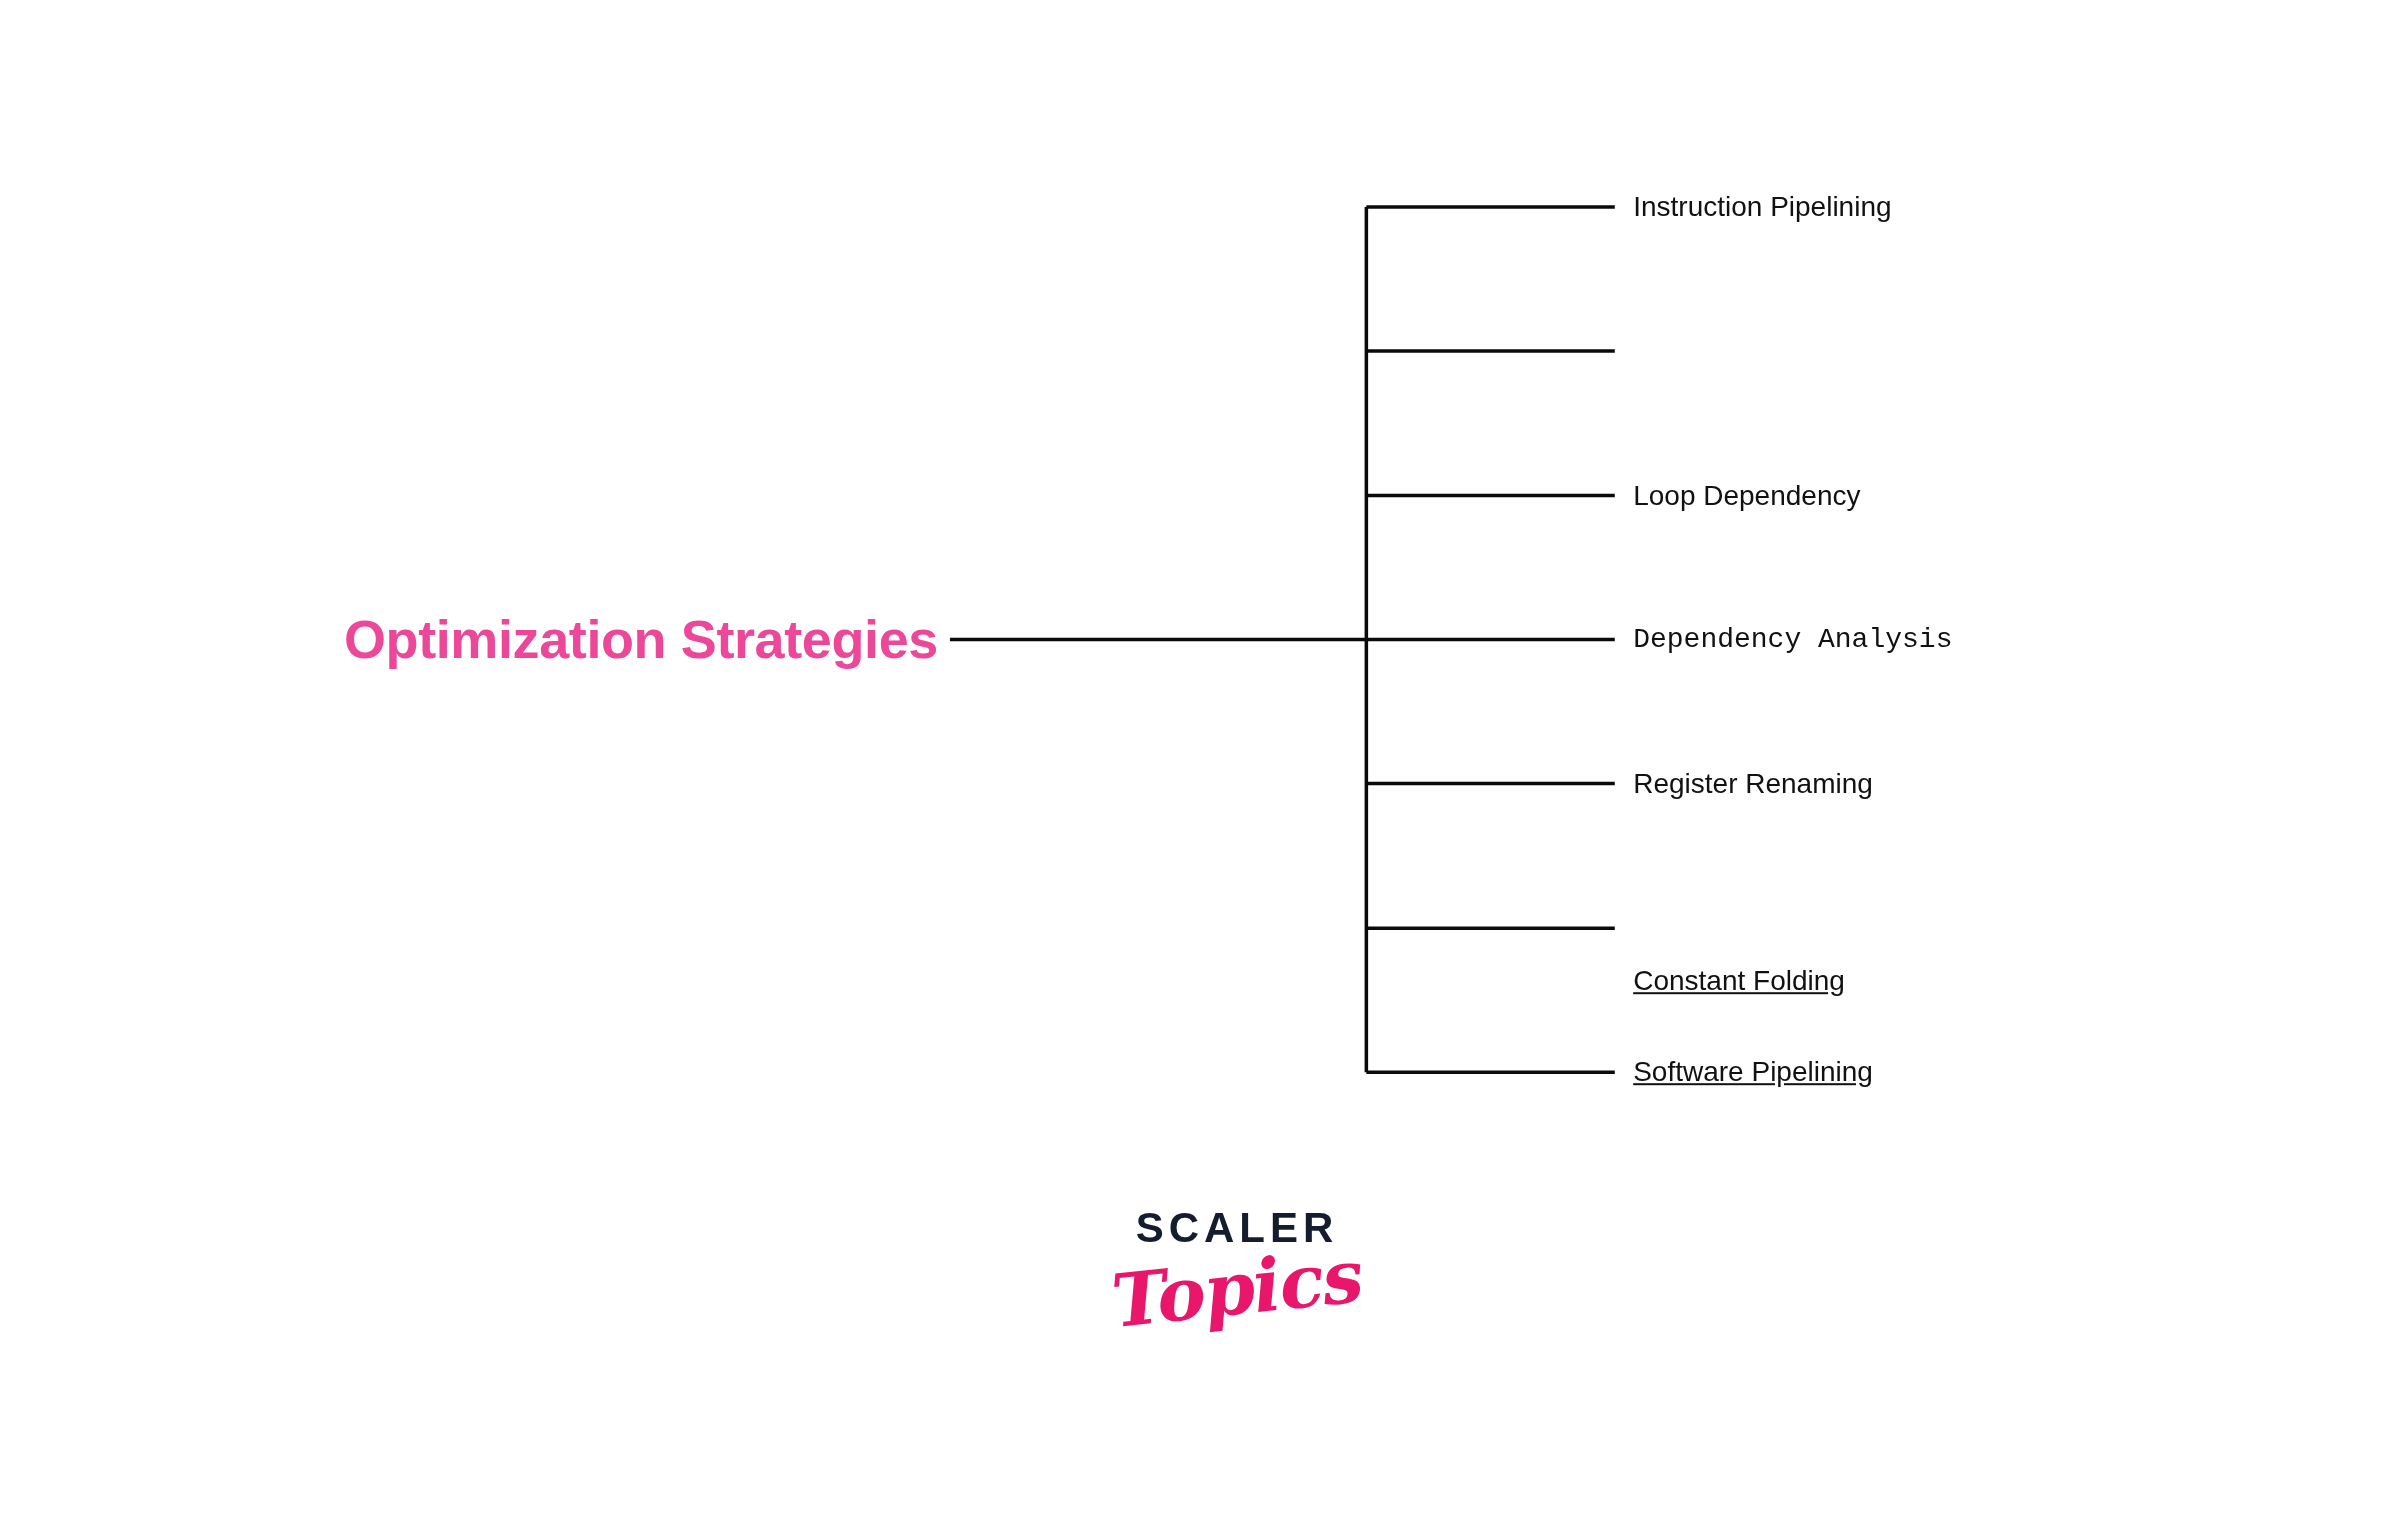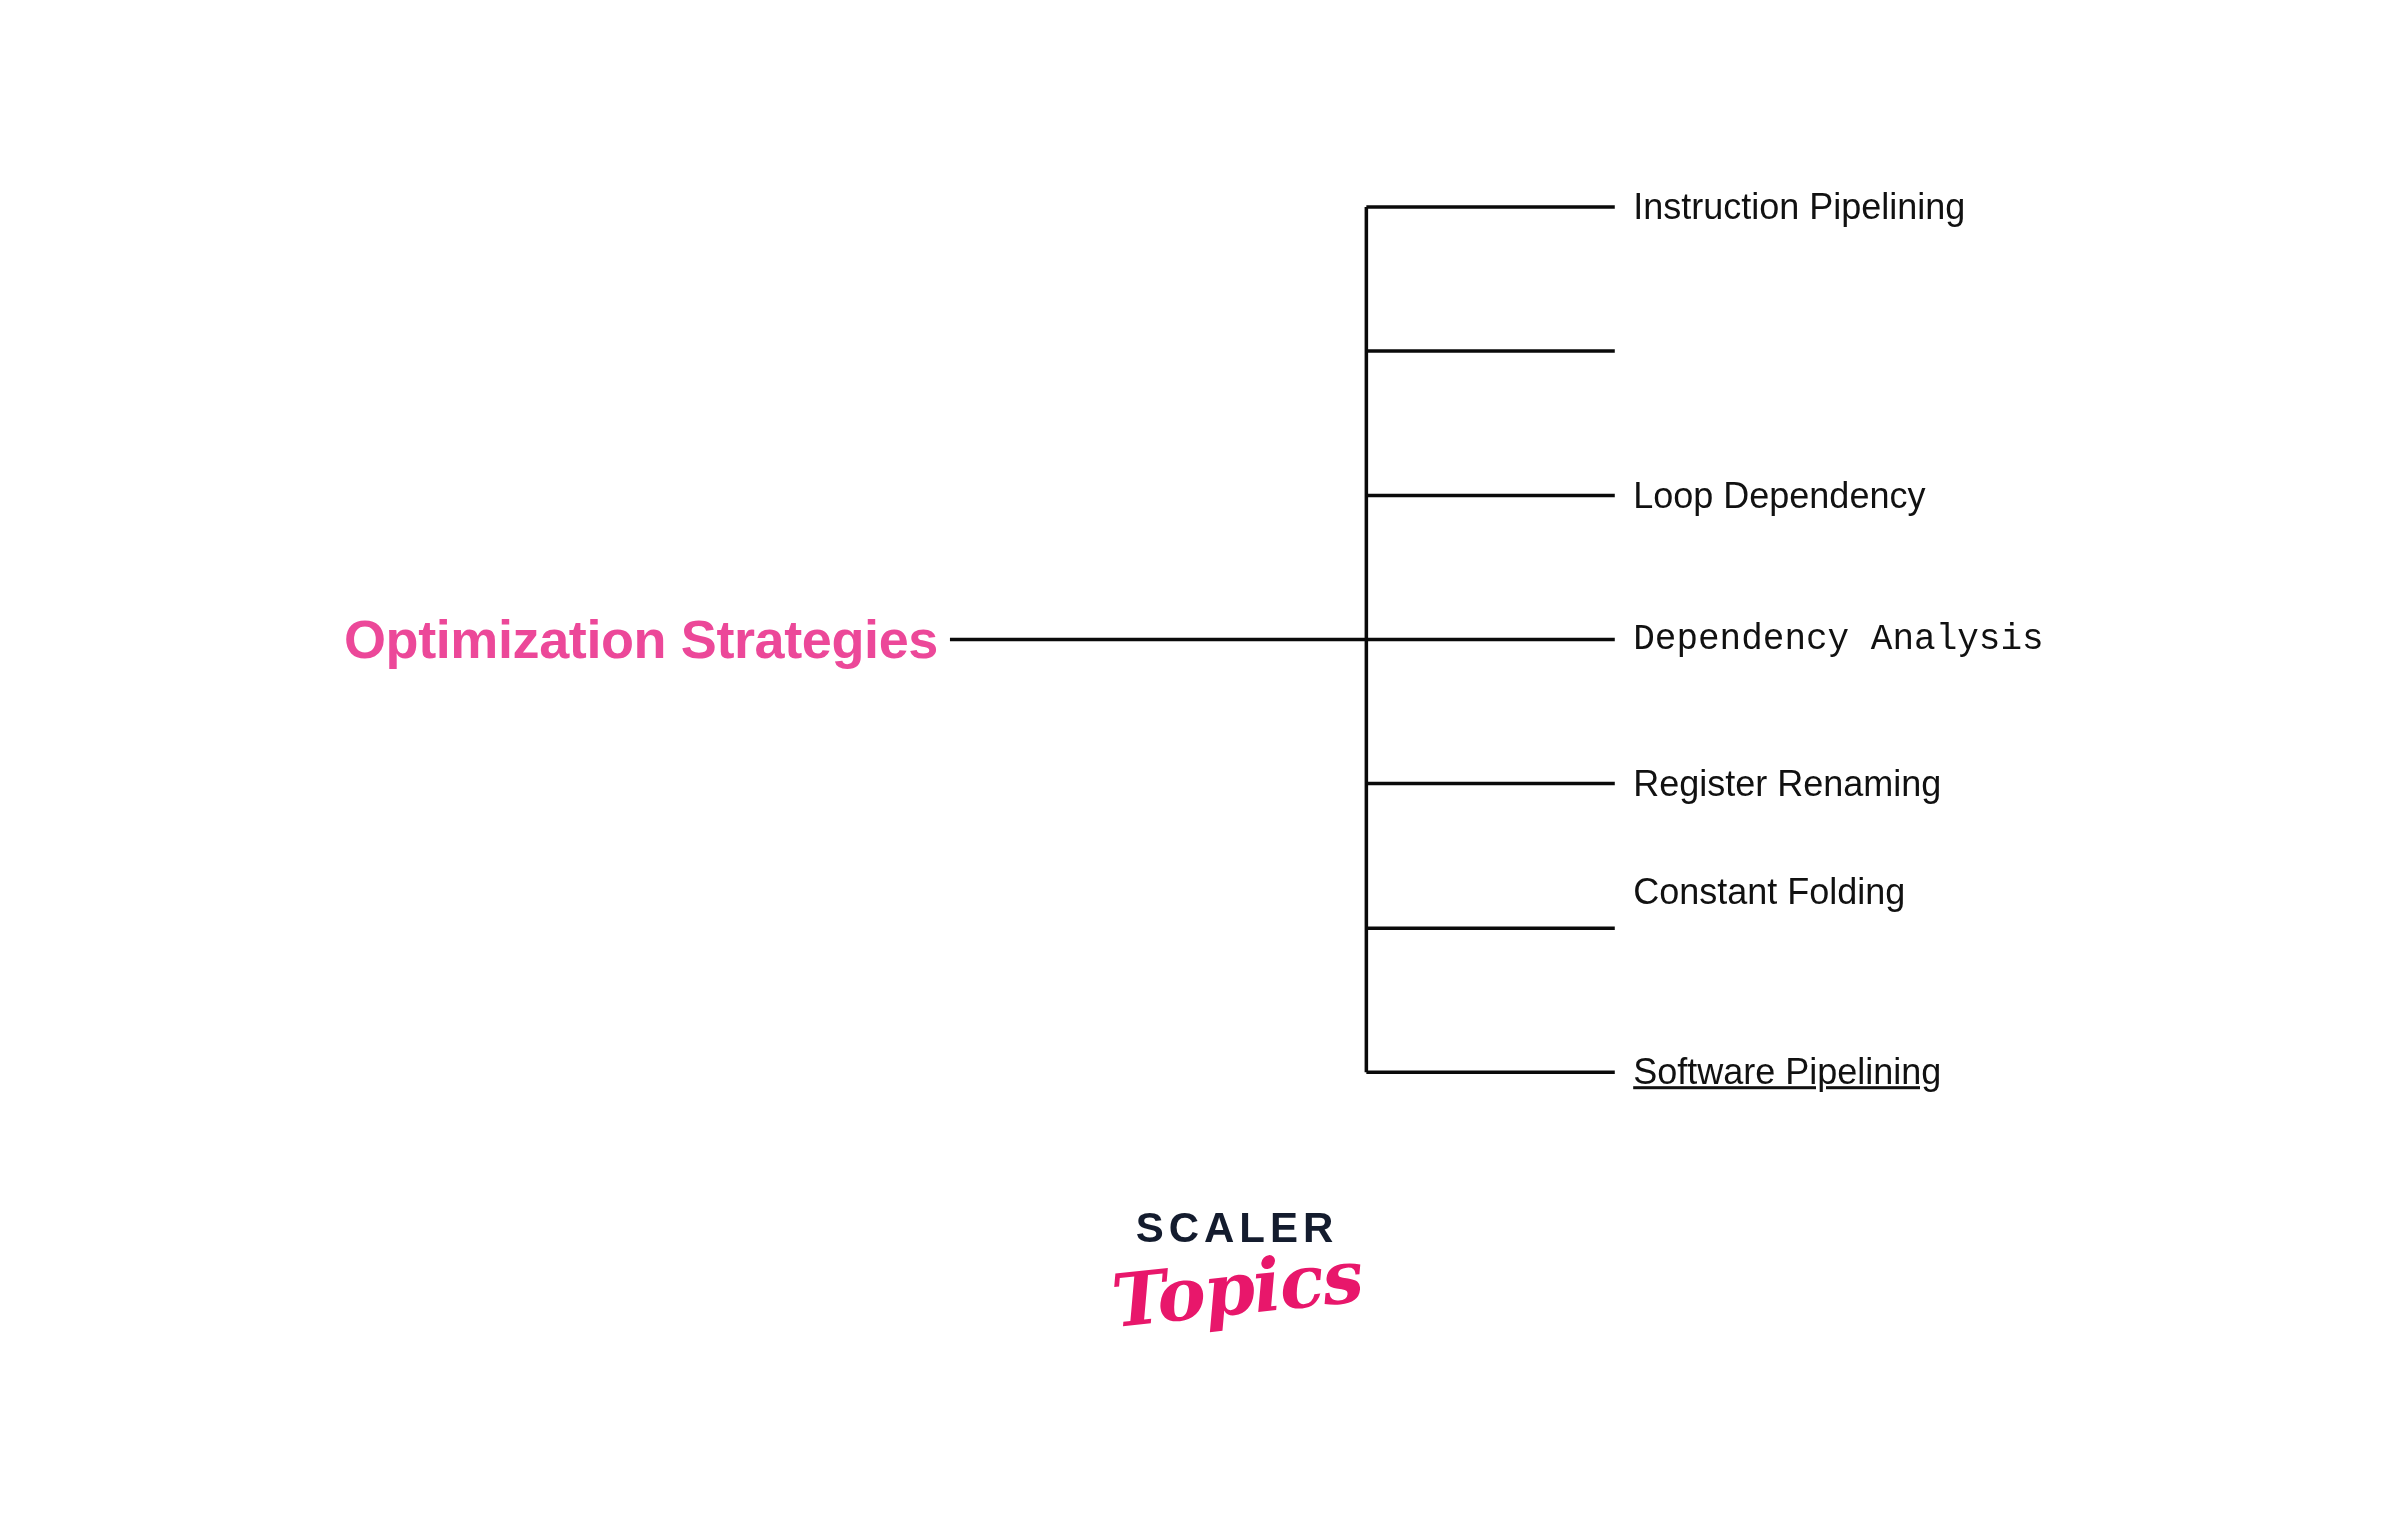--- a/index.html
+++ b/index.html
@@ -44,21 +44,21 @@
   }
   #connectors line {
     stroke: #0a0a0a;
     stroke-width: 5;
     stroke-linecap: butt;
   }
   
   .branch-label {
     position: absolute;
     left: 1629px;
-    font-size: 36px;
+    font-size: 28px;
     font-weight: 400;
     color: #111111;
     white-space: nowrap;
     line-height: 1;
     transform: translateY(-50%);
     padding: 2.8px 4.2px;
   }
   
   #logo {
     position: absolute;
@@ -108,21 +108,21 @@
     <line x1="1936" y1="906" x2="2288" y2="906"></line>
     <line x1="1936" y1="1110" x2="2288" y2="1110"></line>
     <line x1="1936" y1="1315" x2="2288" y2="1315"></line>
     <line x1="1936" y1="1519" x2="2288" y2="1519"></line>
   </svg>
 
   <div class="branch-label" style="top:207px;">Instruction Pipelining</div>
   <div class="branch-label" style="top:496px;">Loop Dependency</div>
   <div class="branch-label" style="top:640px;font-family:Liberation Mono, monospace;">Dependency Analysis</div>
   <div class="branch-label" style="top:784px;">Register Renaming</div>
-  <div class="branch-label" style="top:892px;">Constant Folding</div>
+  <div class="branch-label" style="top:981px;text-decoration:underline;">Constant Folding</div>
   <div class="branch-label" style="top:1072px;text-decoration:underline;">Software Pipelining</div>
 
   <div id="logo">
     <div id="logo-scaler">SCALER</div>
     <div id="logo-topics">Topics</div>
   </div>
 
 </div>
 
 

